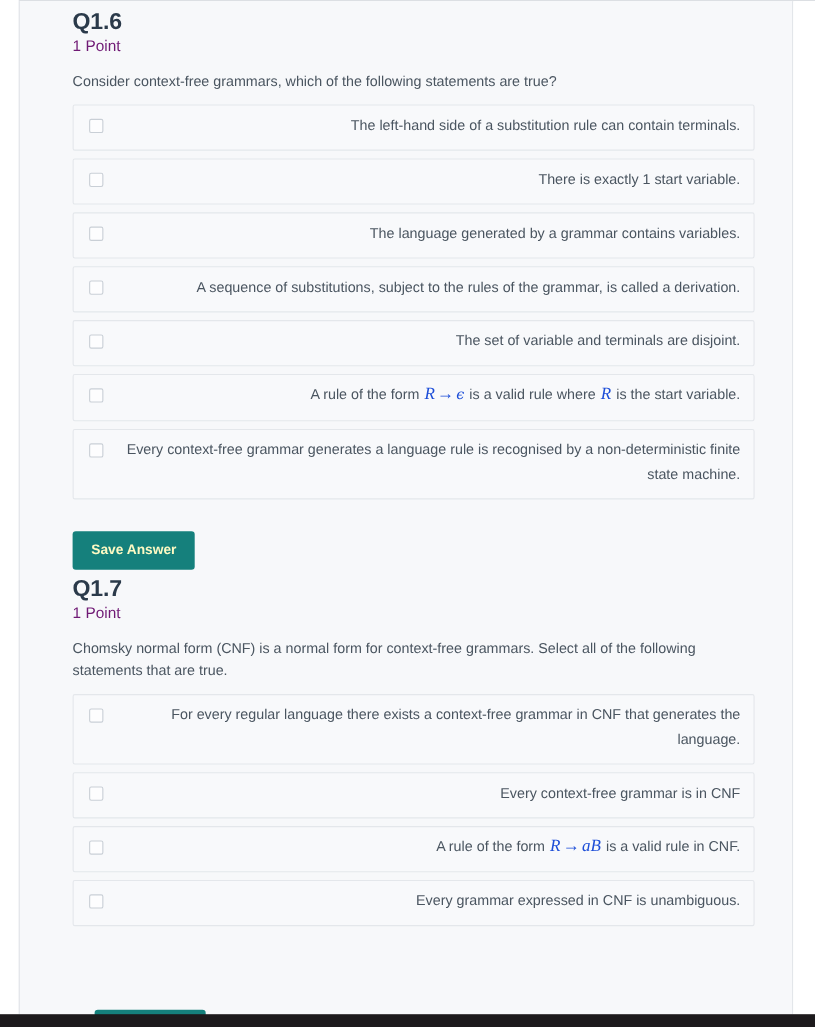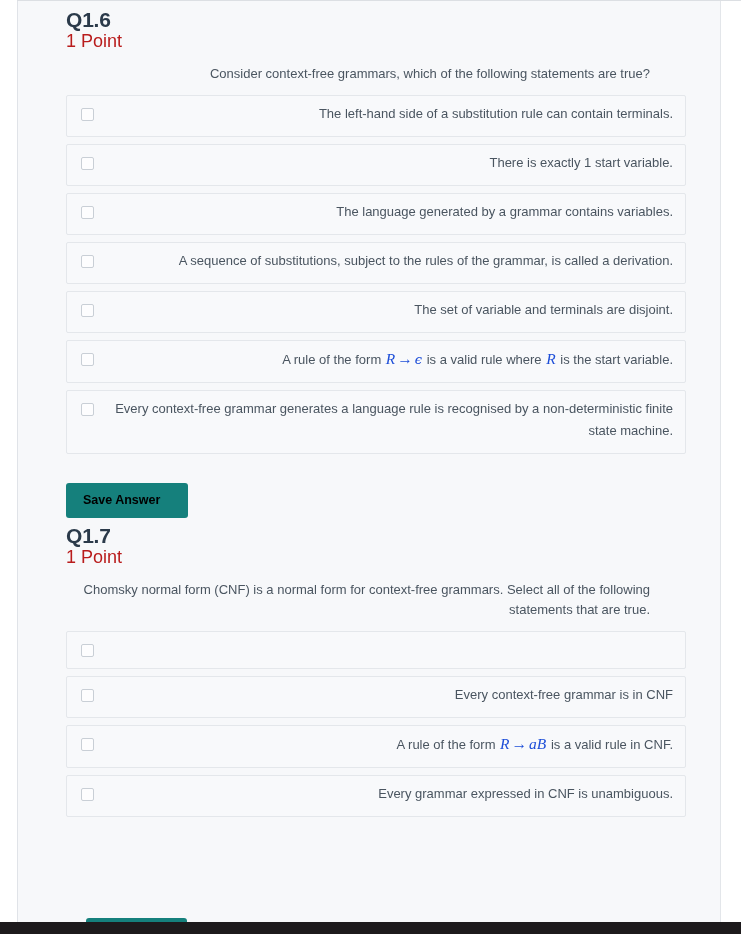--- a/index.html
+++ b/index.html
@@ -71,33 +71,32 @@
 
   .q-title {
     font-size: 21px;
     font-weight: bold;
     color: #2b3a4a;
     letter-spacing: -0.2px;
     line-height: 18px;
   }
 
   .q-points {
-    font-size: 18px;
-    color: #b91c1c;
+    font-size: 14px;
+    color: #701a75;
     line-height: 16px;
     margin-top: 4px;
   }
 
   .q-prompt {
     font-size: 13px;
     color: #4a5560;
     line-height: 20px;
     margin-top: 15px;
     max-width: 584px;
-    text-align: right;
   }
 
   
   .options {
     margin-top: 11px;
   }
 
   .option {
     position: relative;
     background: #f8f9fb;
@@ -161,27 +160,27 @@
     font-family: "Liberation Sans", sans-serif;
     font-style: normal;
     font-size: 13px;
     color: #4a5560;
   }
 
   
   .save-btn {
     display: inline-block;
     background: #15807c;
-    color: #000000;
+    color: #fef9c3;
     font-size: 12.5px;
     font-weight: bold;
     font-family: "Liberation Sans", sans-serif;
     border: none;
     border-radius: 3px;
-    padding: 10px 28px 11px 17px;
+    padding: 10px 17px 11px 17px;
     margin-top: 22px;
     cursor: pointer;
     line-height: 14px;
   }
 
   .save-btn-clipped {
     position: absolute;
     left: 68px;
     top: 917px;
     width: 101px;
@@ -251,20 +250,21 @@
     <div class="question" style="top:526px;">
 
       <div class="q-title">Q1.7</div>
       <div class="q-points">1 Point</div>
       <div class="q-prompt">Chomsky normal form (CNF) is a normal form for context-free grammars. Select all of the following statements that are true.</div>
 
       <div class="options">
 
         <div class="option">
           <span class="checkbox"></span>
+          <span class="option-text">For every regular language there exists a context-free grammar in CNF that generates the language.</span>
         </div>
 
         <div class="option">
           <span class="checkbox"></span>
           <span class="option-text">Every context-free grammar is in CNF</span>
         </div>
 
         <div class="option">
           <span class="checkbox"></span>
           <span class="option-text"><span>A rule of the form </span><span class="math"><span>R</span><span class="op">→</span><span>aB</span></span><span> is a valid rule in CNF.</span></span>

